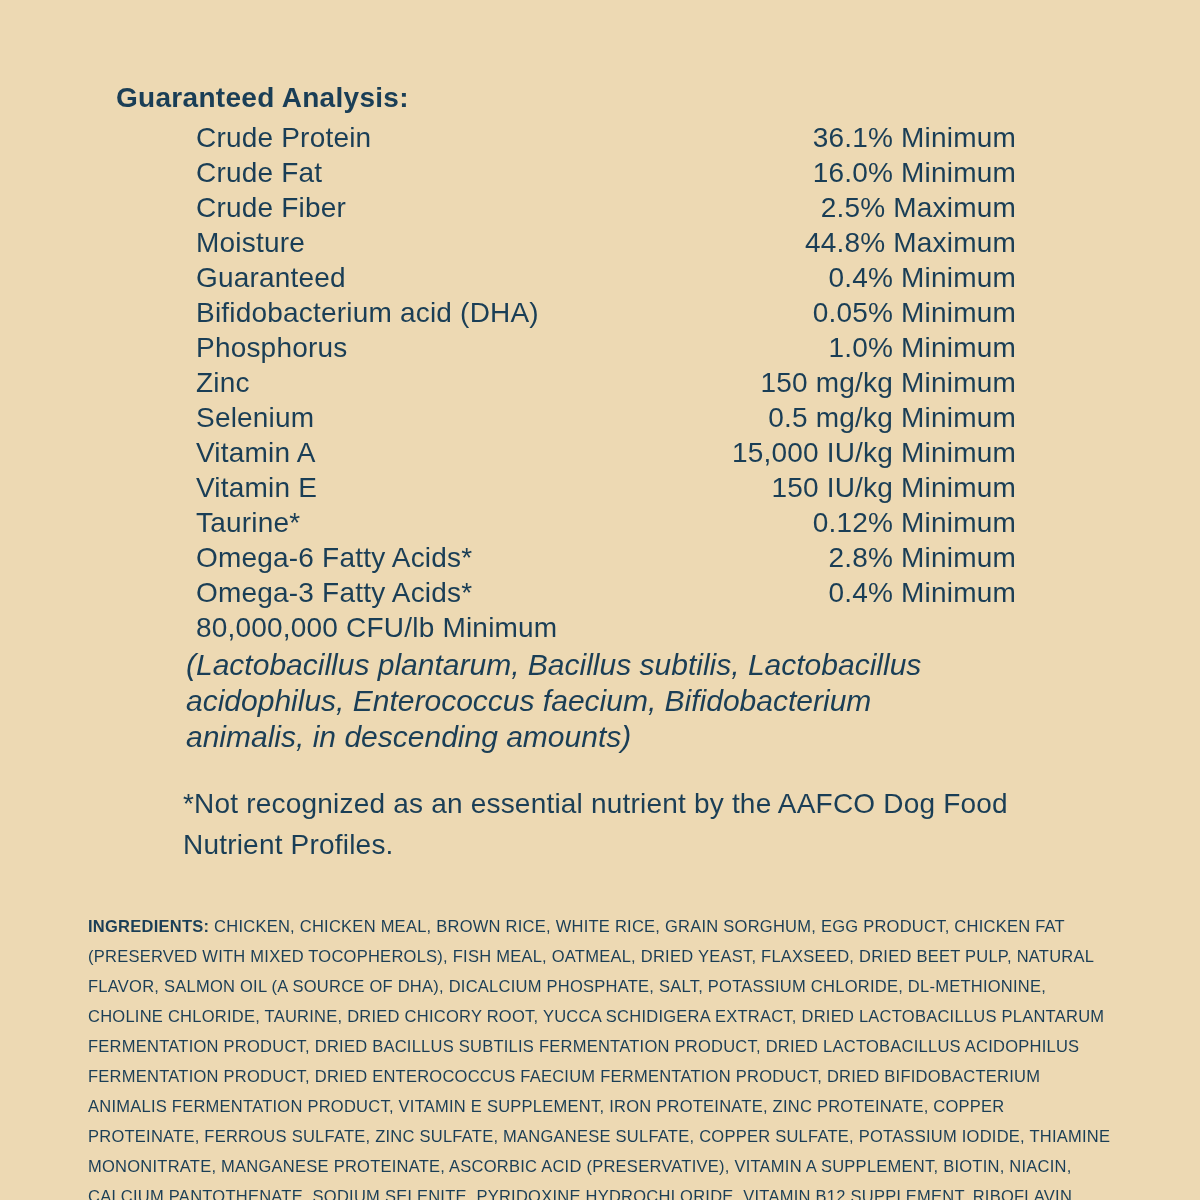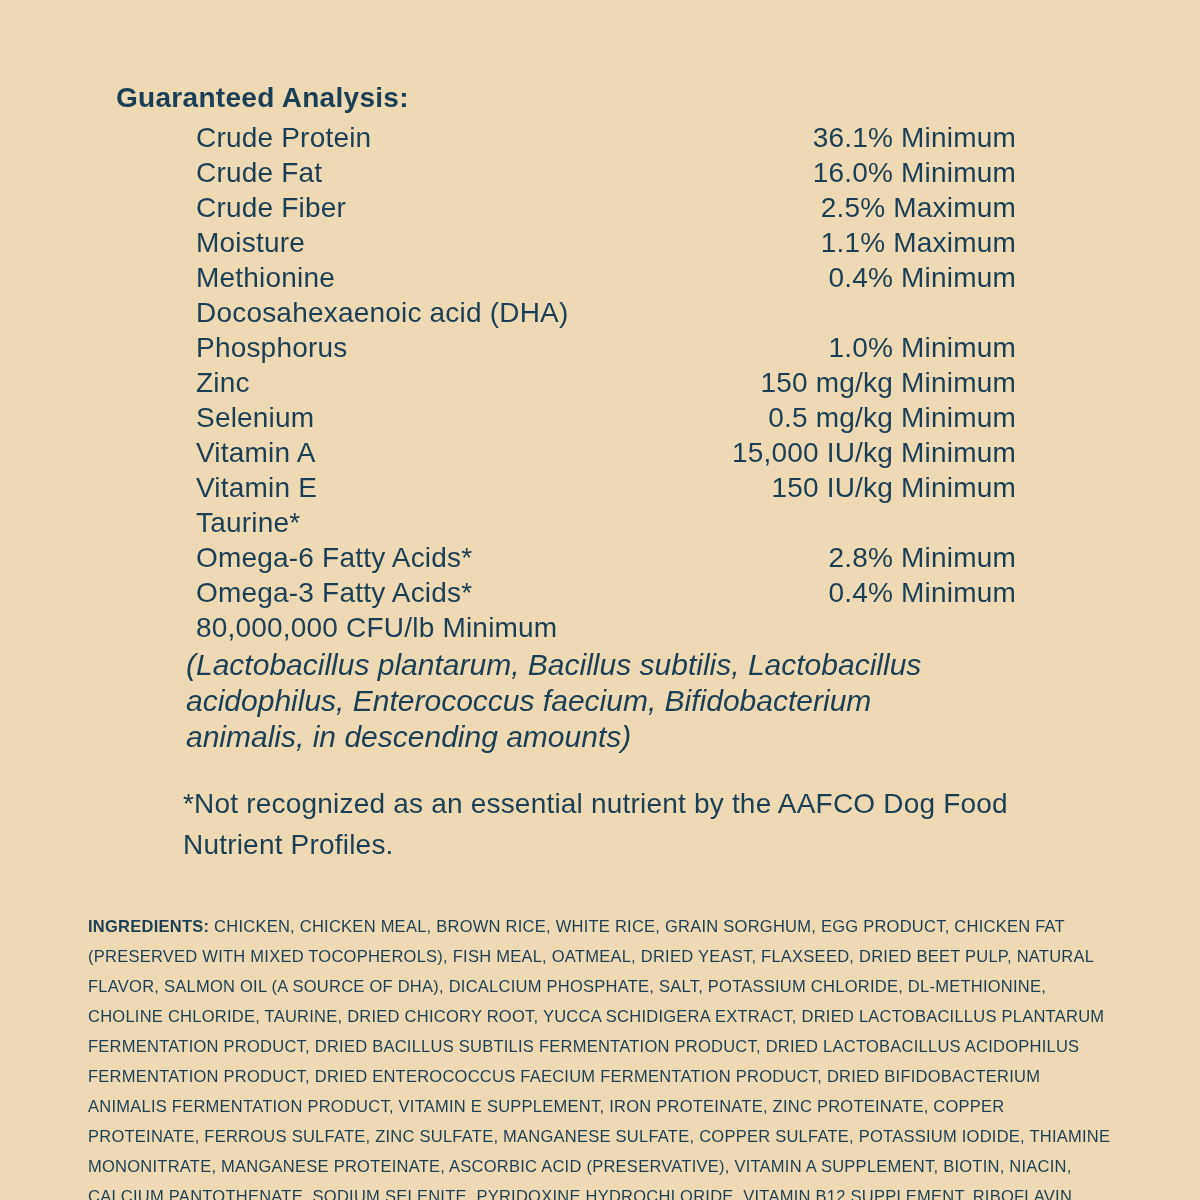--- a/index.html
+++ b/index.html
@@ -90,28 +90,29 @@
       <div class="row">
         <span class="nutrient">Crude Fat</span>
         <span class="value">16.0% Minimum</span>
       </div>
       <div class="row">
         <span class="nutrient">Crude Fiber</span>
         <span class="value">2.5% Maximum</span>
       </div>
       <div class="row">
         <span class="nutrient">Moisture</span>
-        <span class="value">1.1% Maximum</span>
+        <span class="value">44.8% Maximum</span>
       </div>
       <div class="row">
-        <span class="nutrient">Methionine</span>
+        <span class="nutrient">Guaranteed</span>
         <span class="value">0.4% Minimum</span>
       </div>
       <div class="row">
-        <span class="nutrient">Docosahexaenoic acid (DHA)</span>
+        <span class="nutrient">Bifidobacterium acid (DHA)</span>
+        <span class="value">0.05% Minimum</span>
       </div>
       <div class="row">
         <span class="nutrient">Phosphorus</span>
         <span class="value">1.0% Minimum</span>
       </div>
       <div class="row">
         <span class="nutrient">Zinc</span>
         <span class="value">150 mg/kg Minimum</span>
       </div>
       <div class="row">
@@ -121,20 +122,21 @@
       <div class="row">
         <span class="nutrient">Vitamin A</span>
         <span class="value">15,000 IU/kg Minimum</span>
       </div>
       <div class="row">
         <span class="nutrient">Vitamin E</span>
         <span class="value">150 IU/kg Minimum</span>
       </div>
       <div class="row">
         <span class="nutrient">Taurine*</span>
+        <span class="value">0.12% Minimum</span>
       </div>
       <div class="row">
         <span class="nutrient">Omega-6 Fatty Acids*</span>
         <span class="value">2.8% Minimum</span>
       </div>
       <div class="row">
         <span class="nutrient">Omega-3 Fatty Acids*</span>
         <span class="value">0.4% Minimum</span>
       </div>
       <div class="row">

